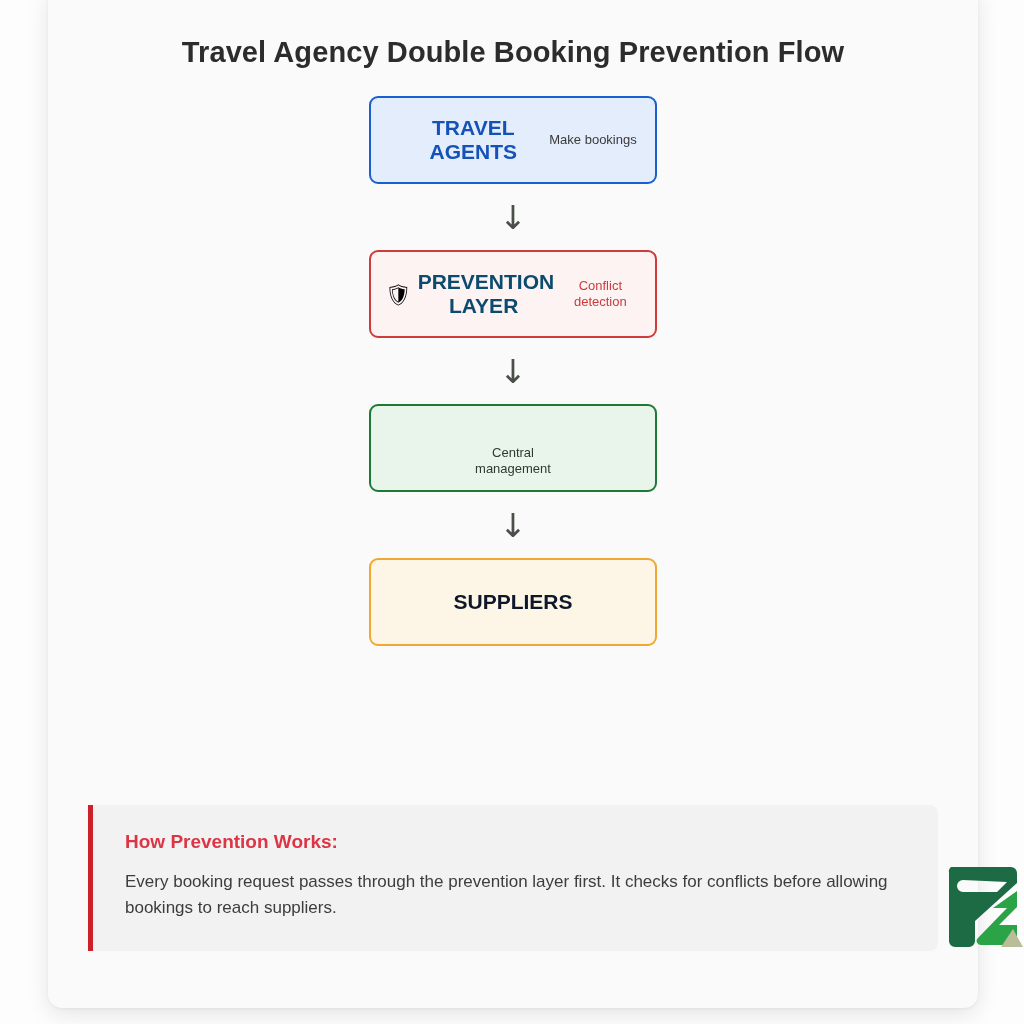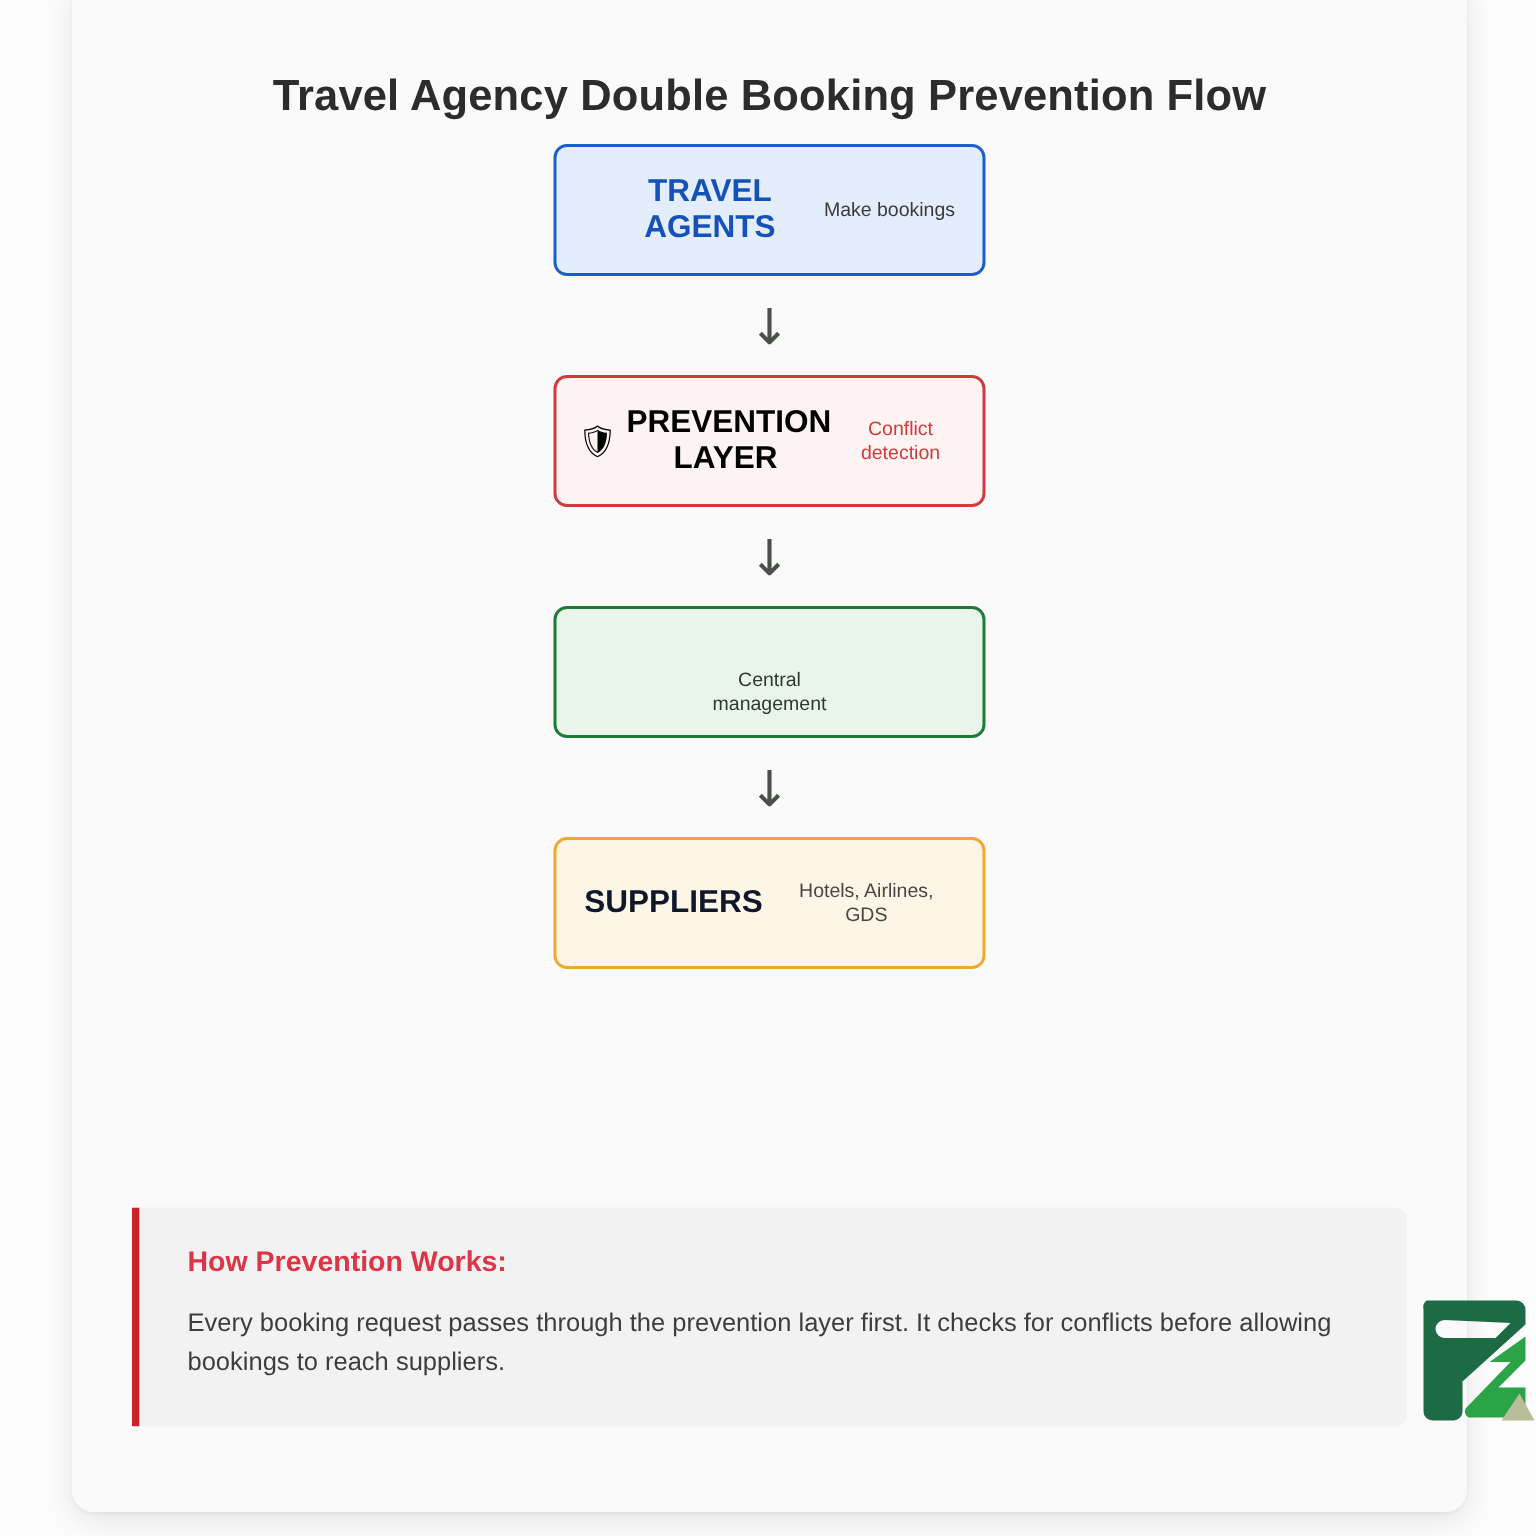--- a/index.html
+++ b/index.html
@@ -30,21 +30,21 @@
     background: #fafafa;
     border-radius: 14px;
     box-shadow: 0 6px 22px rgba(0,0,0,0.10), 0 1px 3px rgba(0,0,0,0.05);
     box-sizing: border-box;
   }
 
   
   .title {
     position: absolute;
     left: 0;
-    top: 62px;
+    top: 50px;
     width: 930px;
     text-align: center;
     font-size: 29px;
     font-weight: bold;
     color: #2c2c2c;
     letter-spacing: 0.1px;
   }
 
   
   .flow {
@@ -101,21 +101,21 @@
     text-align: center;
     color: #3a3a3a;
     max-width: 118px;
     flex: 0 1 auto;
   }
 
   
   .node.blue   { background: #e3edfb; border-color: #1a5fd0; padding-left: 32px; }
   .node.blue   .node-label { color: #1452b8; }
   .node.red    { background: #fdf3f3; border-color: #cf3a3a; }
-  .node.red    .node-label { color: #000000; }
+  .node.red    .node-label { color: #0c4a6e; }
   .node.red    .node-desc  { color: #cf3a3a; }
   .node.green  { background: #e9f5ea; border-color: #1b7a35; }
   .node.green  .node-label { color: #1f4d2a; }
   .node.green  .node-desc  { color: #2d3a2f; margin-top: 26px; }
   .node.amber  { background: #fdf6e6; border-color: #f0a830; }
   .node.amber  .node-label { color: #0f172a; }
   .node.amber  .node-desc  { color: #4a4540; }
 
   .arrow {
     font-size: 33px;
@@ -193,21 +193,20 @@
       <div class="node green">
         <div class="node-desc">Central management</div>
       </div>
 
       <div class="arrow">↓</div>
 
       <div class="node amber">
         <div class="node-left">
           <span class="node-label">SUPPLIERS</span>
         </div>
-        <div class="node-desc">Hotels, Airlines, GDS</div>
       </div>
 
     </div>
 
     <div class="note">
       <div class="note-title">How Prevention Works:</div>
       <div class="note-body">Every booking request passes through the prevention layer first. It checks for conflicts before allowing bookings to reach suppliers.</div>
     </div>
 
     <div class="logo">

